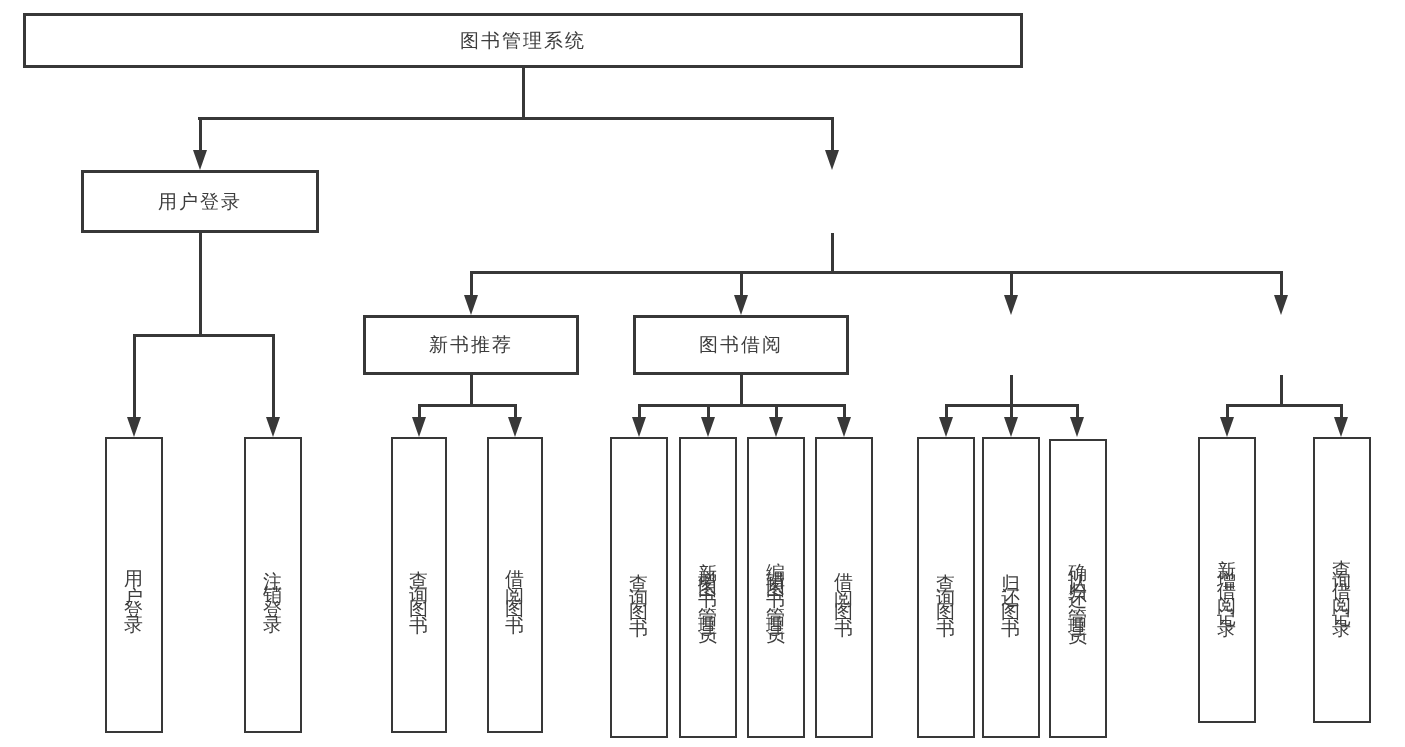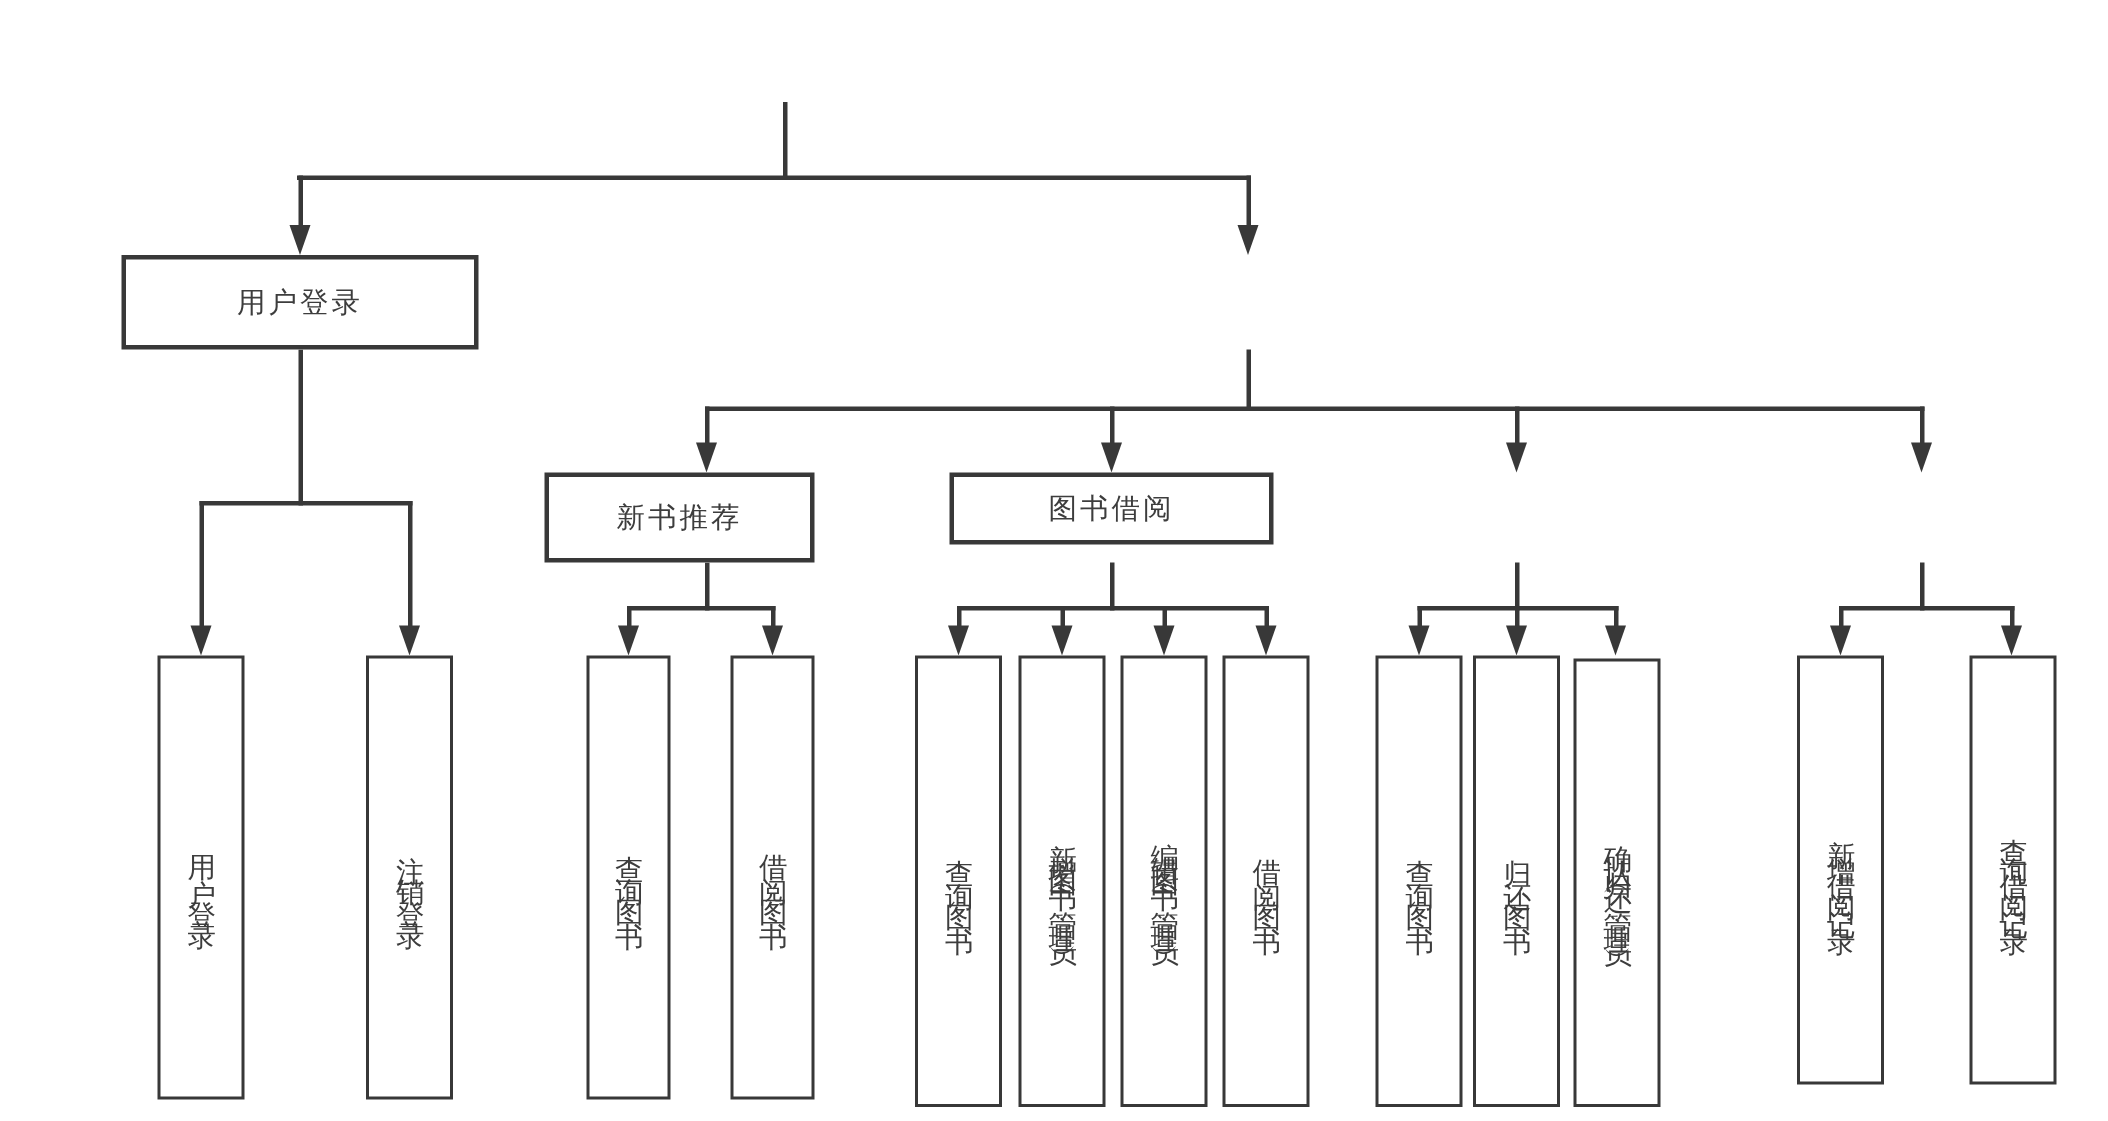--- a/index.html
+++ b/index.html
@@ -36,20 +36,23 @@
     position:absolute;left:1186px;top:715px;z-index:5;
     color:var(--watermark);font-size:20px;white-space:nowrap;
     text-shadow:1px 1px 0 rgba(255,255,255,0.7);
   }
 </style>
 </head>
 <body>
 
 <div class="canvas">
 
+  <div class="box" style="left:23px;top:13px;width:1000px;height:55px;">
+    <span>图书管理系统</span>
+  </div>
 
   <div class="line" style="left:522px;top:68px;width:3px;height:52px;"></div>
   <div class="line" style="left:198px;top:117px;width:636px;height:3px;"></div>
   <div class="line" style="left:199px;top:117px;width:3px;height:38px;"></div>
   <div class="ah" style="left:193px;top:150px;"></div>
   <div class="line" style="left:831px;top:117px;width:3px;height:38px;"></div>
   <div class="ah" style="left:825px;top:150px;"></div>
 
   <div class="box" style="left:81px;top:170px;width:238px;height:63px;">
     <span>用户登录</span>
@@ -73,24 +76,24 @@
   <div class="line" style="left:470px;top:271px;width:813px;height:3px;"></div>
   <div class="line" style="left:470px;top:271px;width:3px;height:28px;"></div>
   <div class="ah" style="left:464px;top:295px;"></div>
   <div class="line" style="left:740px;top:271px;width:3px;height:28px;"></div>
   <div class="ah" style="left:734px;top:295px;"></div>
   <div class="line" style="left:1010px;top:271px;width:3px;height:28px;"></div>
   <div class="ah" style="left:1004px;top:295px;"></div>
   <div class="line" style="left:1280px;top:271px;width:3px;height:28px;"></div>
   <div class="ah" style="left:1274px;top:295px;"></div>
 
-  <div class="box" style="left:363px;top:315px;width:180px;height:60px;">
+  <div class="box" style="left:363px;top:315px;width:216px;height:60px;">
     <span>新书推荐</span>
   </div>
-  <div class="box" style="left:633px;top:315px;width:216px;height:48px;">
+  <div class="box" style="left:633px;top:315px;width:216px;height:60px;">
     <span>图书借阅</span>
   </div>
 
   <div class="line" style="left:470px;top:375px;width:3px;height:32px;"></div>
   <div class="line" style="left:418px;top:404px;width:99px;height:3px;"></div>
   <div class="line" style="left:418px;top:404px;width:3px;height:16px;"></div>
   <div class="ah" style="left:412px;top:417px;"></div>
   <div class="line" style="left:514px;top:404px;width:3px;height:16px;"></div>
   <div class="ah" style="left:508px;top:417px;"></div>
 

